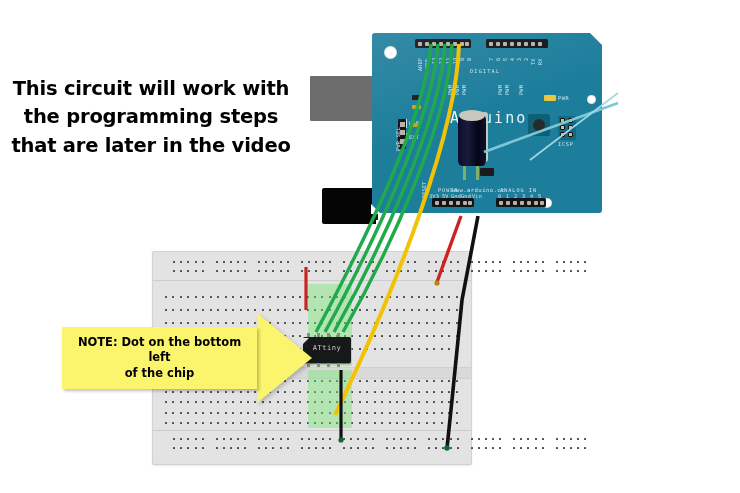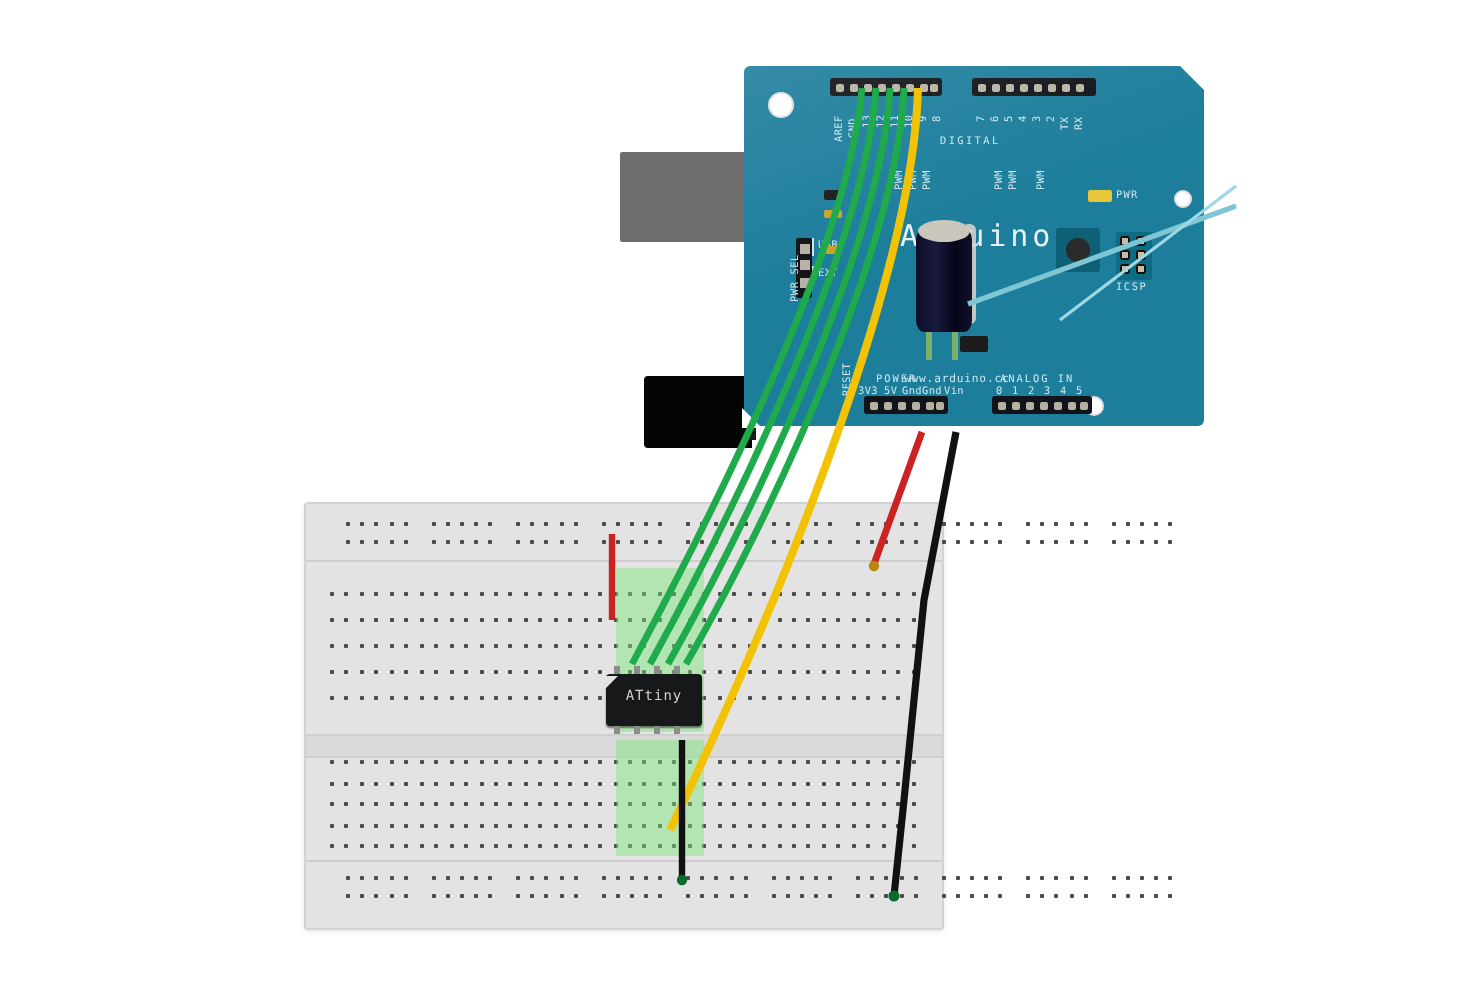--- a/index.html
+++ b/index.html
@@ -190,20 +190,25 @@
     border-top:45px solid transparent;border-bottom:45px solid transparent;
     border-left:55px solid #fbf46d;
     filter:drop-shadow(2px 2px 2px rgba(0,0,0,.22));
   }
 </style>
 </head>
 <body>
 
 <div id="stage">
 
+  <div class="instruction">
+    <div>This circuit will work with</div>
+    <div>the programming steps</div>
+    <div>that are later in the video</div>
+  </div>
 
   <div class="usb-conn"></div>
 
   <div class="barrel"></div>
 
   <div class="board">
     <div class="board-notch"></div>
     <div class="board-notch-bl"></div>
 
     <div class="mount-hole" style="left:12px;top:13px;width:13px;height:13px;"></div>
@@ -981,14 +986,23 @@
     <path d="M306,267 L306,310" stroke="#cc2222" stroke-width="3.2" fill="none"></path>
 
     <path d="M341,370 L341,440" stroke="#111111" stroke-width="3.2" fill="none"></path>
     <circle cx="341" cy="440" r="2.6" fill="#0b6b2c"></circle>
 
     <path d="M618,103 L484,152" stroke="#7fc6d4" stroke-width="2.6" fill="none"></path>
     <path d="M618,93 L530,160" stroke="#9ed8e4" stroke-width="1.6" fill="none"></path>
   </svg>
 
 
+  <div class="note-wrap">
+    <div class="note-arrow"></div>
+    <div class="note-box">
+      <div class="note-text">
+        <div>NOTE: Dot on the bottom left</div>
+        <div>of the chip</div>
+      </div>
+    </div>
+  </div>
 
 </div>
 
 </body></html>

